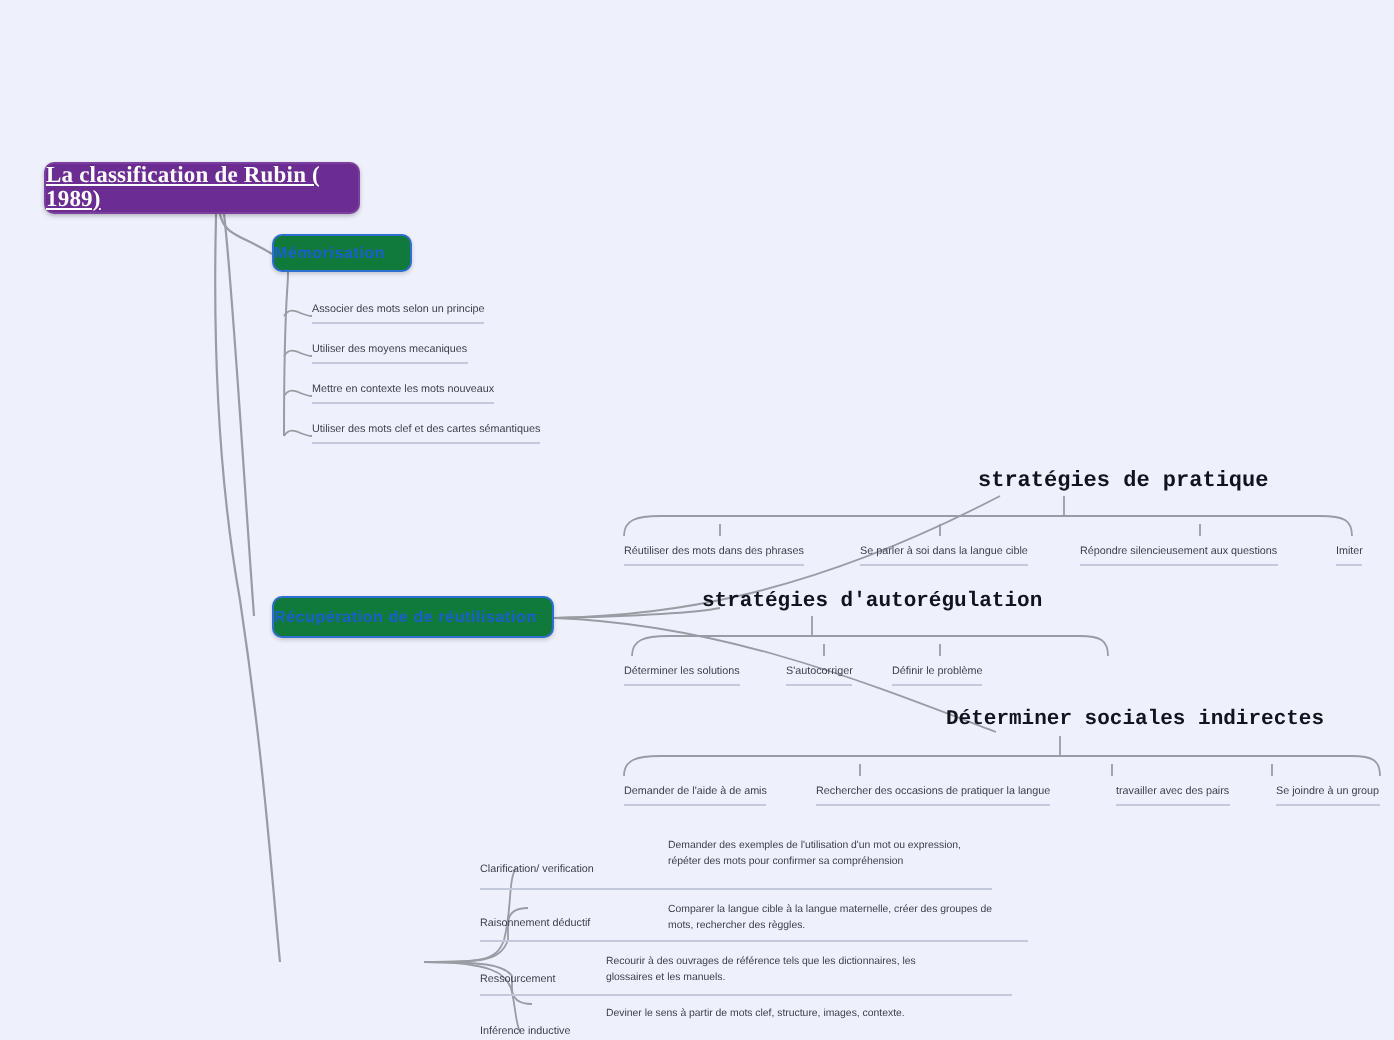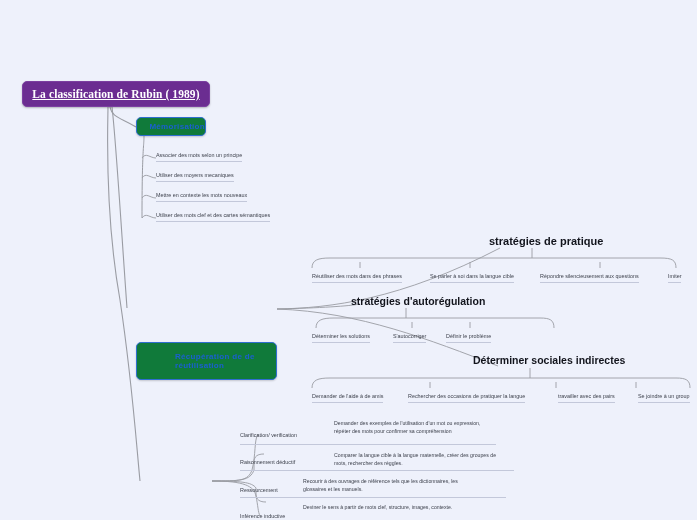--- a/index.html
+++ b/index.html
@@ -10,50 +10,49 @@
     overflow:hidden;
     position:relative;
   }
   #canvas{position:absolute;left:0;top:0;width:697px;height:520px;}
   #links{position:absolute;left:0;top:0;width:697px;height:520px;pointer-events:none;}
 
   .node{position:absolute;box-sizing:border-box;}
 
   
   .root{
-    left:22px;top:81px;width:188px;height:26px;
+    left:22px;top:81px;width:158px;height:26px;
     background:#6b2d91;border:1px solid #7b3fa0;border-radius:5px;
     display:flex;align-items:center;justify-content:center;
     color:#ffffff;font-family:"Liberation Serif", serif;font-weight:bold;
     font-size:11.5px;text-decoration:underline;letter-spacing:.1px;
     box-shadow:0 1px 2px rgba(0,0,0,.25);
   }
 
   
   .green{
     background:#107a3a;border:1.5px solid #2f6fd0;border-radius:5px;
-    display:flex;align-items:center;justify-content:flex-end;
+    display:flex;align-items:center;justify-content:flex-start;
     color:#1a5fd0;font-weight:bold;font-size:8px;letter-spacing:.3px;
     box-shadow:0 1px 2px rgba(0,0,0,.18);
-    padding-left:38px;
   }
   #n-mem{left:136px;top:117px;width:70px;height:19px;}
-  #n-rec{left:136px;top:298px;width:141px;height:38px;margin-top:44px;}
+  #n-rec{left:136px;top:298px;width:141px;height:21px;}
   #n-comp{left:136px;top:471px;width:76px;height:20px;}
 
   
   .leaf{
     position:absolute;font-size:5.4px;color:#3b3f4a;
     border-bottom:.6px solid #c3c8da;padding-bottom:2px;
     white-space:nowrap;line-height:1.1;
   }
 
   
   .head{
-    position:absolute;font-family:Liberation Sans, sans-serif;
+    position:absolute;font-family:Liberation Mono, monospace;
     font-weight:bold;color:#12141c;white-space:nowrap;
   }
   #h-prat{left:489px;top:235px;font-size:11px;}
   #h-auto{left:351px;top:295px;font-size:10.5px;}
   #h-soc{left:473px;top:354px;font-size:10.5px;}
 
   
   .rowlabel{
     position:absolute;font-size:5.4px;color:#3b3f4a;white-space:nowrap;
   }

